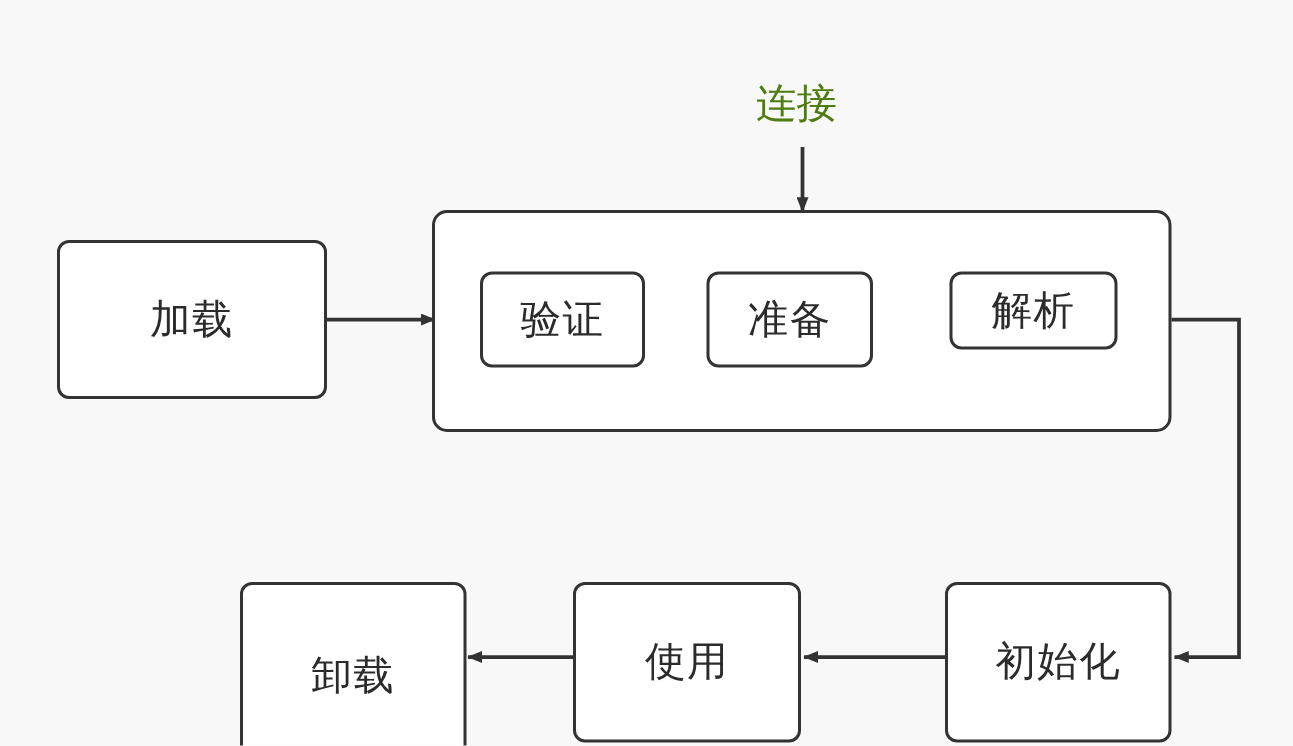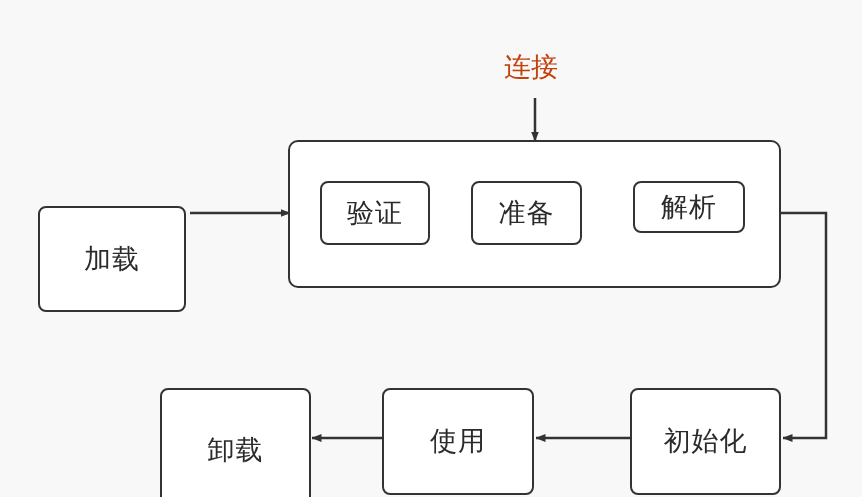--- a/index.html
+++ b/index.html
@@ -48,26 +48,25 @@
   .group-box {
     position: absolute;
     box-sizing: border-box;
     background: #ffffff;
     border: 2px solid #333333;
     border-radius: 10px;
     z-index: 1;
   }
   .edge-label {
     position: absolute;
-    color: #c2410c;
+    color: #4d7c0f;
     font-size: 27px;
     line-height: 1;
     white-space: nowrap;
     z-index: 3;
-    font-family: Liberation Mono, monospace;
   }
 </style>
 </head>
 <body>
 
 <div id="diagram-root">
 
   <svg class="connectors" viewBox="0 0 862 497" xmlns="http://www.w3.org/2000/svg">
     <defs>
       <marker id="arrow-right" markerWidth="10" markerHeight="8" refX="9.5" refY="4" orient="auto" markerUnits="userSpaceOnUse">
@@ -93,21 +92,21 @@
 
     <line x1="630" y1="438" x2="536" y2="438" stroke="#333333" stroke-width="2.5" marker-end="url(#arrow-left)"></line>
 
     <line x1="382" y1="438" x2="312" y2="438" stroke="#333333" stroke-width="2.5" marker-end="url(#arrow-left)"></line>
   </svg>
 
   <div class="edge-label" style="left:504px; top:56px;">连接</div>
 
   <div class="group-box" style="left:288px; top:140px; width:493px; height:148px;"></div>
 
-  <div class="node" style="left:38px; top:160px; width:148px; height:106px;margin-top:46px;">
+  <div class="node" style="left:38px; top:160px; width:180px; height:106px;">
     <span class="node-label">加载</span>
   </div>
 
   <div class="node" style="left:320px; top:181px; width:110px; height:64px;">
     <span class="node-label">验证</span>
   </div>
 
   <div class="node" style="left:471px; top:181px; width:111px; height:64px;">
     <span class="node-label">准备</span>
   </div>

